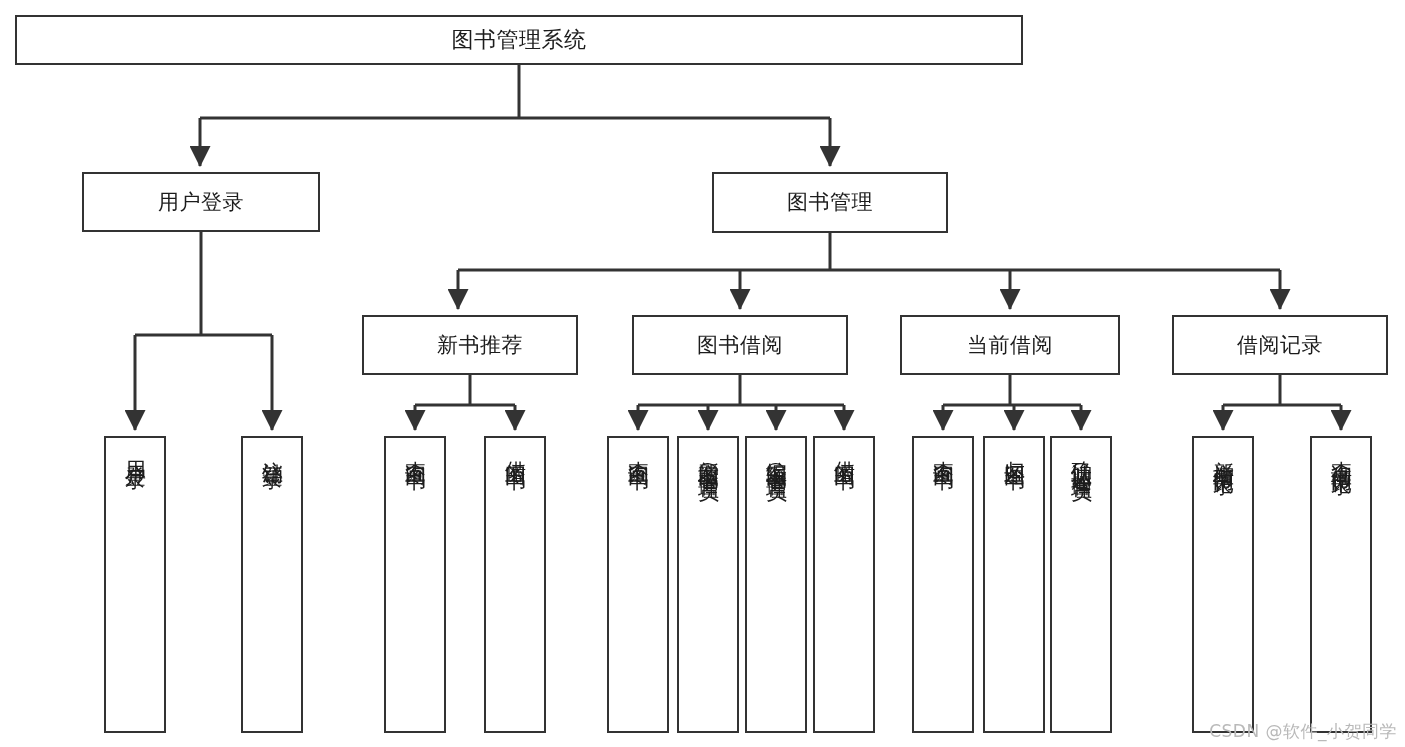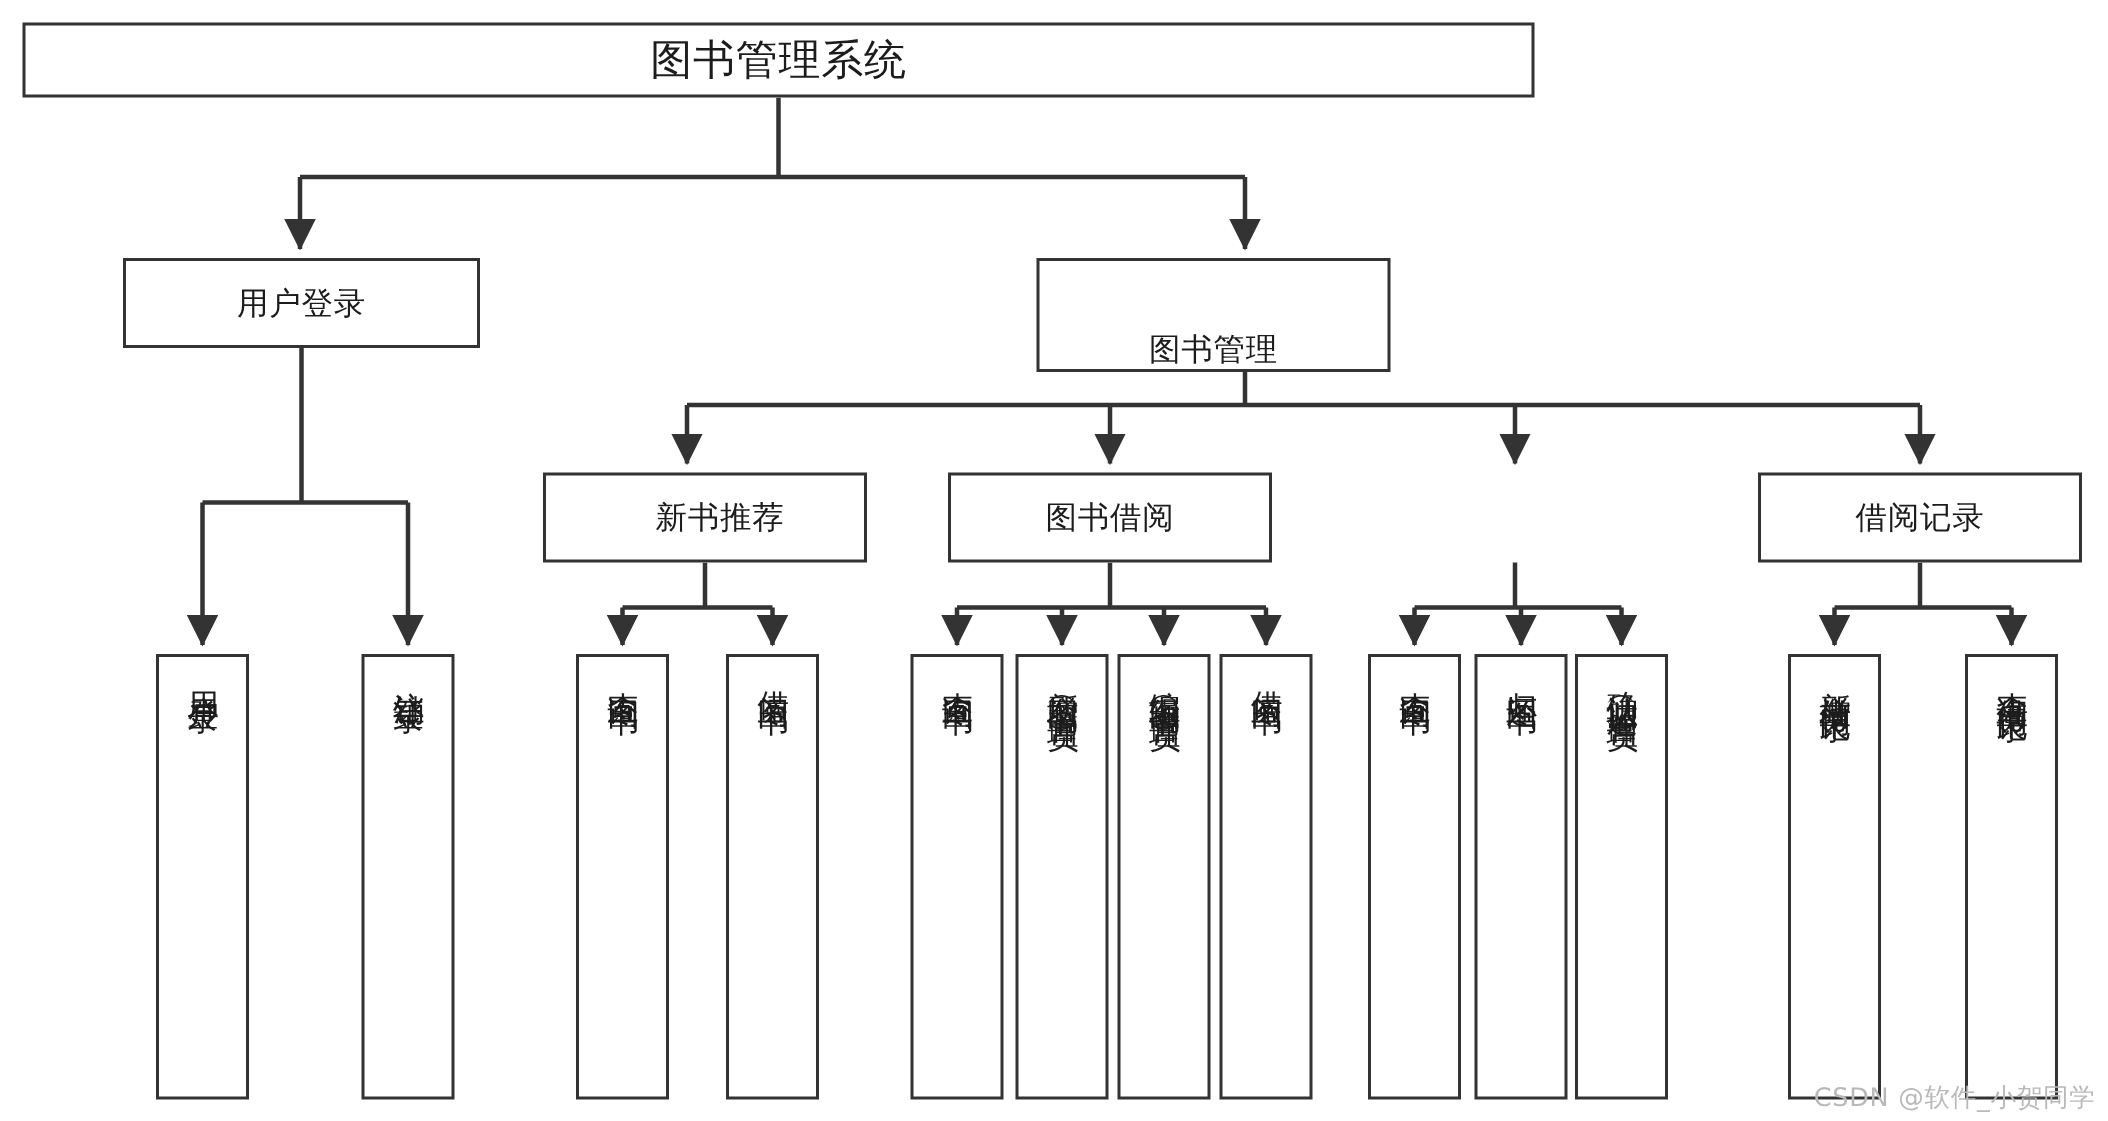--- a/index.html
+++ b/index.html
@@ -40,21 +40,21 @@
     display: block;
     text-align: center;
     line-height: 1.18;
     letter-spacing: 0.5px;
   }
   
   .node.h .lbl {
     font-size: 21px;
   }
   .node.root .lbl {
-    font-size: 28px;
+    font-size: 22px;
   }
   
   .node.v {
     align-items: flex-start;
     justify-content: center;
     padding-top: 6px;
   }
   .node.v .lbl {
     writing-mode: vertical-rl;
     text-orientation: upright;
@@ -131,30 +131,33 @@
     </g>
   </svg>
 
   <div class="node h root" style="left: 15px; top: 15px; width: 1008px; height: 50px;">
     <span class="lbl">图书管理系统</span>
   </div>
 
   <div class="node h" style="left: 82px; top: 172px; width: 238px; height: 60px;">
     <span class="lbl">用户登录</span>
   </div>
-  <div class="node h" style="left: 691px; top: 172px; width: 236px; height: 76px; align-items: flex-end;">
+  <div class="node h" style="left: 712px; top: 172px; width: 236px; height: 61px;">
     <span class="lbl">图书管理</span>
   </div>
 
   <div class="node h" style="left: 362px; top: 315px; width: 216px; height: 60px; padding-left: 20px;">
     <span class="lbl">新书推荐</span>
   </div>
   <div class="node h" style="left: 632px; top: 315px; width: 216px; height: 60px; align-items: center;">
     <span class="lbl">图书借阅</span>
   </div>
+  <div class="node h" style="left: 900px; top: 315px; width: 220px; height: 60px;">
+    <span class="lbl">当前借阅</span>
+  </div>
   <div class="node h" style="left: 1172px; top: 315px; width: 216px; height: 60px;">
     <span class="lbl">借阅记录</span>
   </div>
 
   <div class="node v" style="left: 104px; top: 436px; width: 62px; height: 297px;">
     <span class="lbl">用户登录</span>
   </div>
   <div class="node v" style="left: 241px; top: 436px; width: 62px; height: 297px;">
     <span class="lbl">注销登录</span>
   </div>

